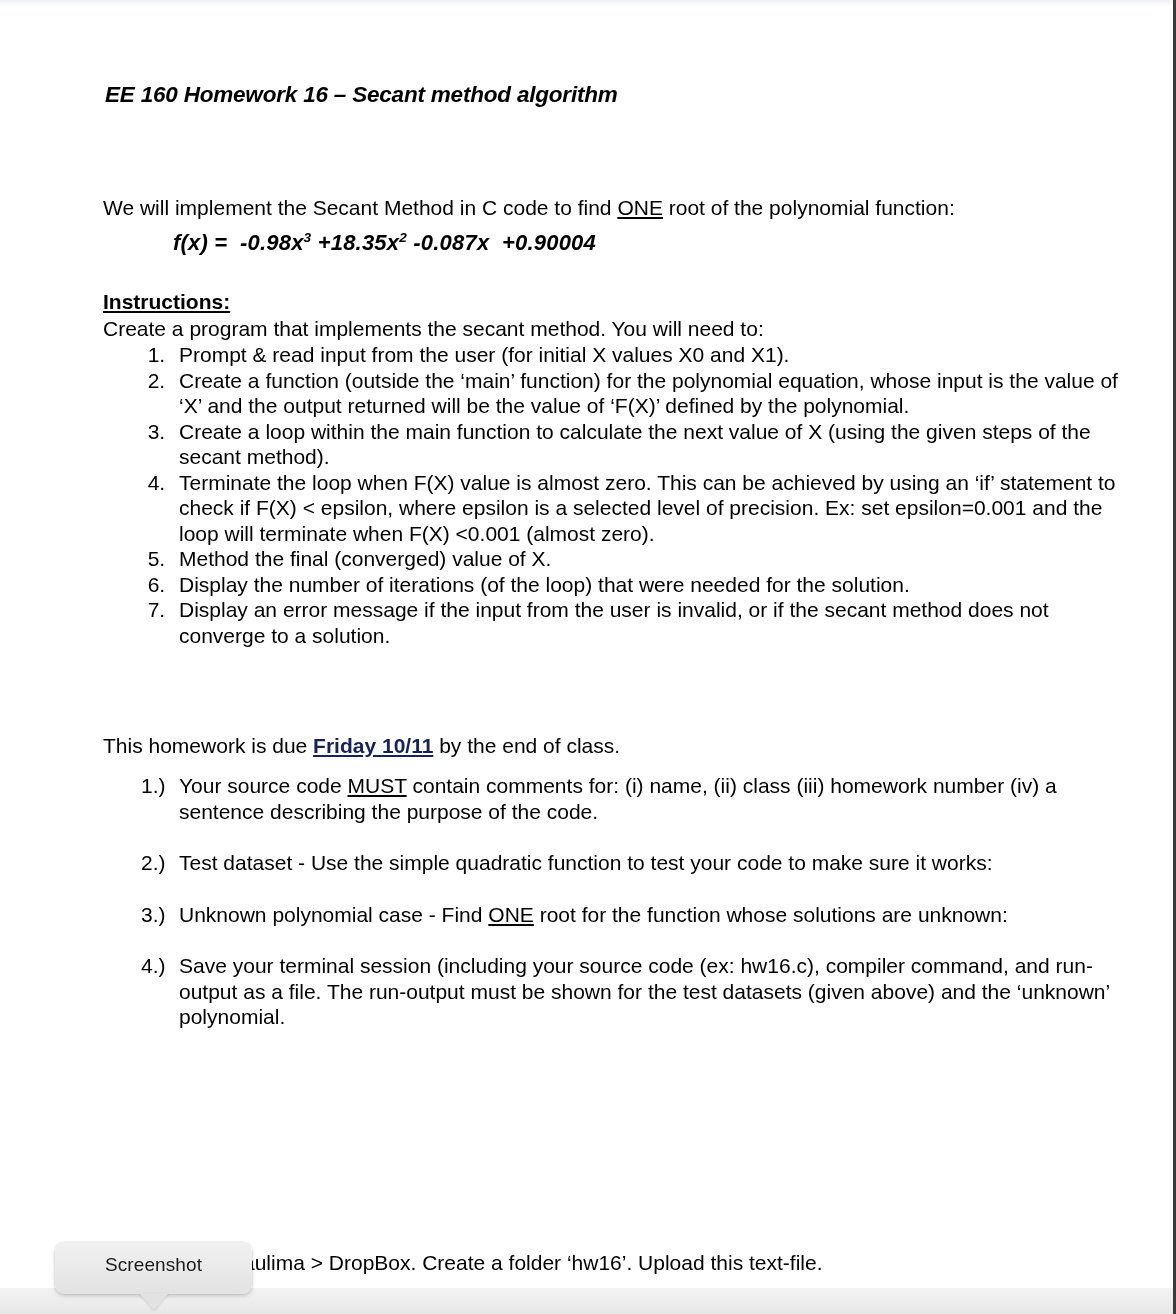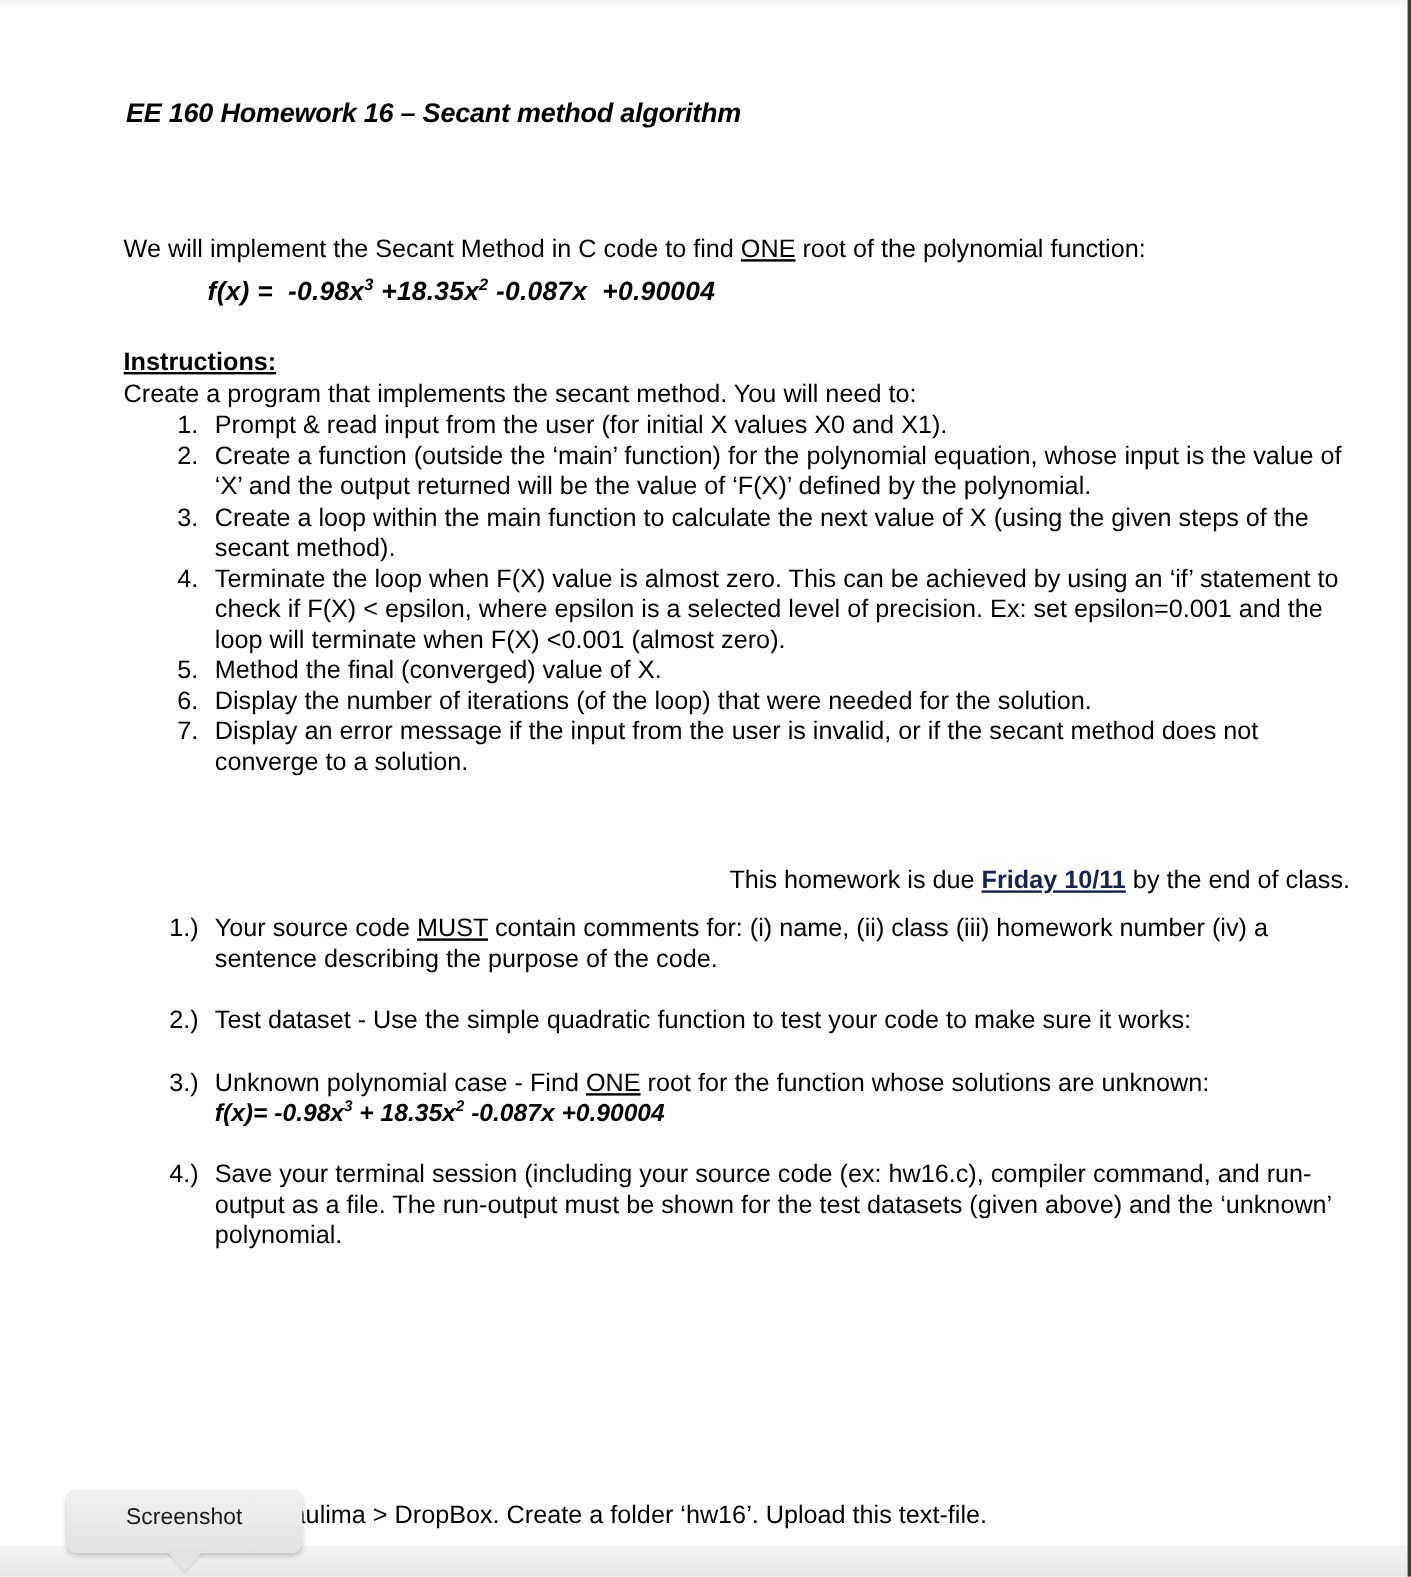--- a/index.html
+++ b/index.html
@@ -105,21 +105,21 @@
 
   ol.steps {
     margin: 0;
     padding-left: 68px;
     font-size: 21px;
     line-height: 25.5px;
   }
   ol.steps > li { padding-left: 8px; margin: 0; }
 
   .deliverables-block { position: absolute; top: 718px; left: 0; width: 1022px; }
-  .due-line { font-size: 21px; line-height: 27px; margin-top: 2px; text-align: right; }
+  .due-line { font-size: 21px; line-height: 27px; margin-top: 14px; }
   .due-date {
     color: #16225a;
     font-weight: bold;
     text-decoration: underline;
   }
 
   .dlist { margin-top: 14px; padding-left: 38px; }
   .ditem {
     font-size: 21px;
     line-height: 25.5px;
@@ -235,23 +235,20 @@
         </div>
 
         <div class="ditem">
           <span class="marker">2.)</span>
           <span>Test dataset - Use the simple quadratic function to test your code to make sure it works:</span>
         </div>
 
         <div class="ditem">
           <span class="marker">3.)</span>
           <span>Unknown polynomial case - Find </span><span class="u">ONE</span><span> root for the function whose solutions are unknown:</span>
-          <div class="eqline">
-            <span>f(x)= -0.98x</span><sup>3</sup><span> + 18.35x</span><sup>2</sup><span> -0.087x   +0.90004</span>
-          </div>
         </div>
 
         <div class="ditem">
           <span class="marker">4.)</span>
           <span>Save your terminal session (including your source code (ex: hw16.c), compiler command, and run-output as a file. The run-output must be shown for the test datasets (given above) and the ‘unknown’ polynomial.</span>
         </div>
 
       </div>
     </div>
 

